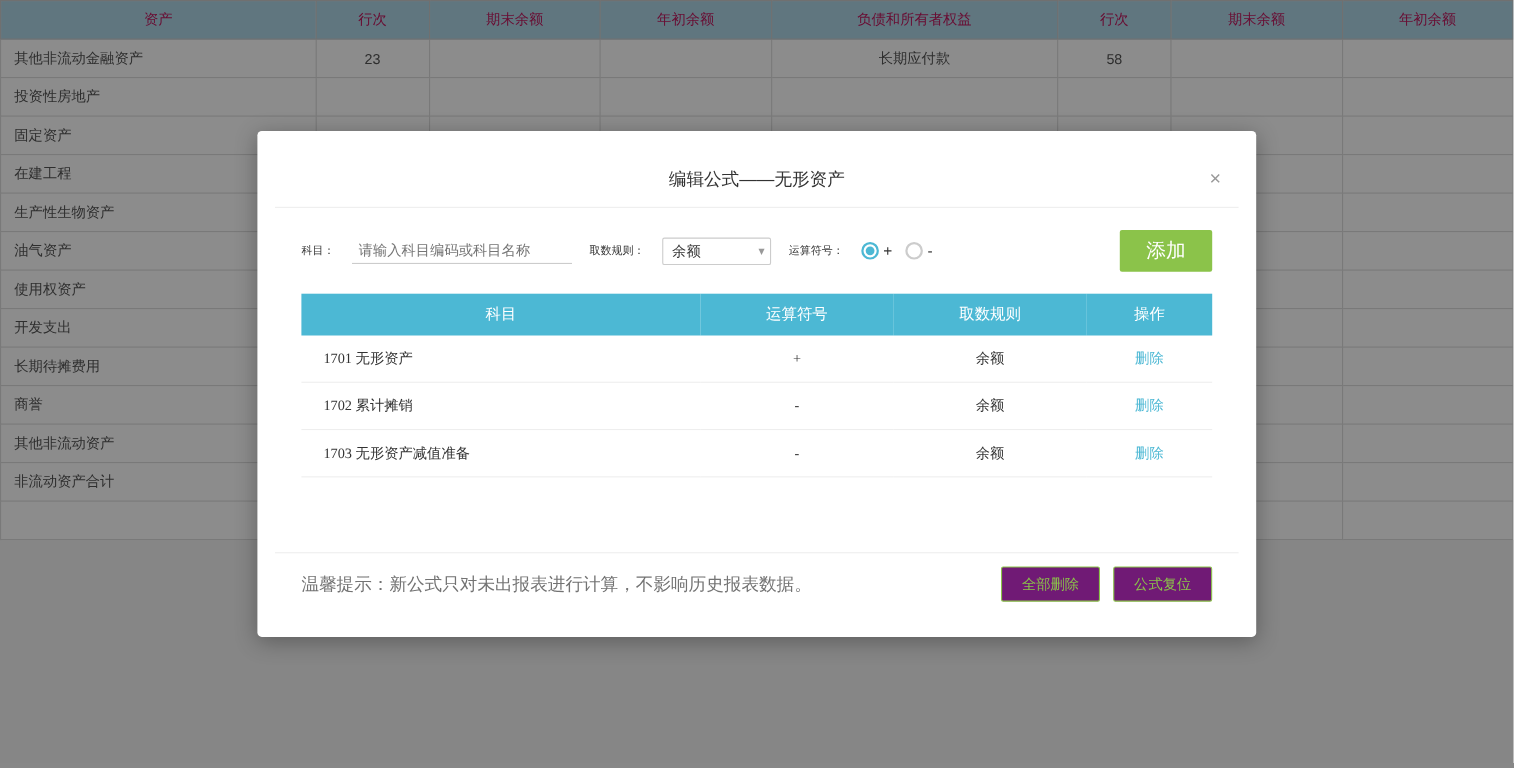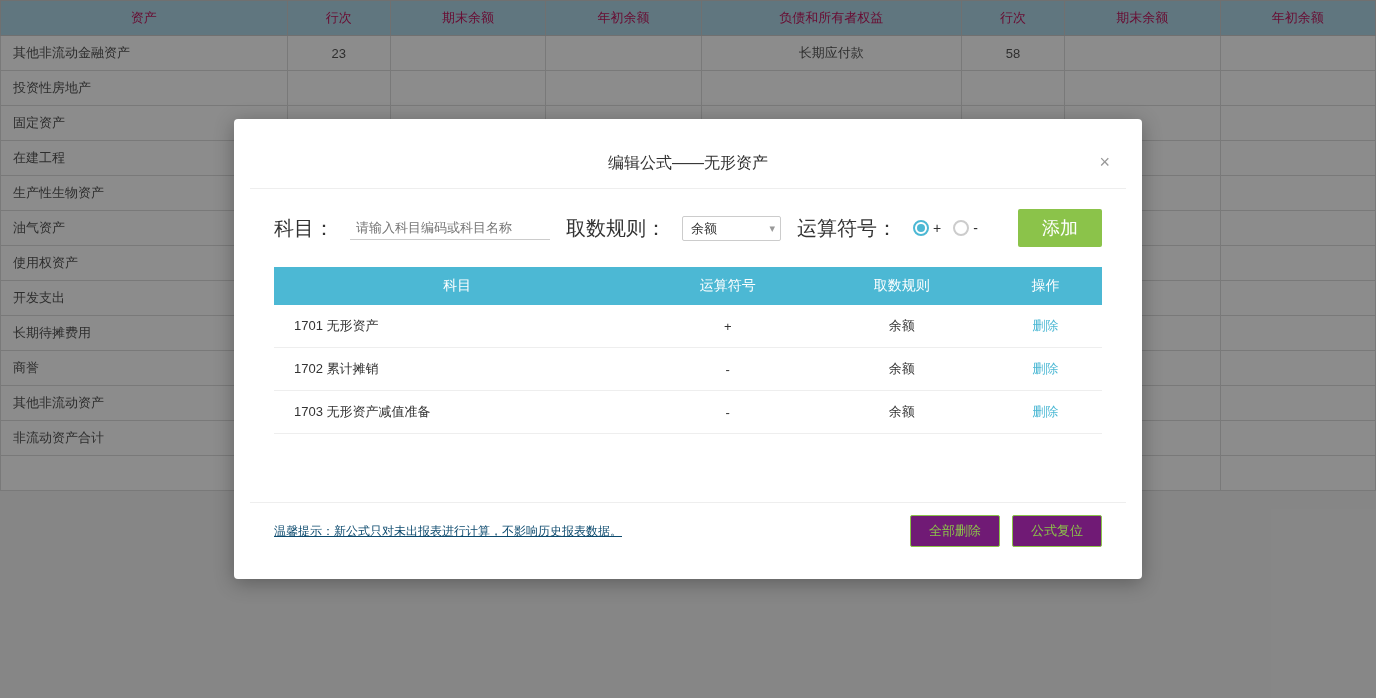--- a/index.html
+++ b/index.html
@@ -110,21 +110,21 @@
       display: flex;
       align-items: center;
       gap: 16px;
       margin-bottom: 20px;
       flex-wrap: nowrap;
     }
 
     .form-label {
       color: #333;
       white-space: nowrap;
-      font-size: 20px;
+      font-size: 10px;
     }
 
     .form-input {
       border: none;
       border-bottom: 1px solid #ccc;
       outline: none;
       padding: 4px 6px;
       font-size: 13px;
       color: #999;
       width: 200px;
@@ -230,20 +230,21 @@
       font-weight: normal;
       border: none;
     }
 
     .inner-table tbody tr td {
       padding: 12px 12px;
       border-bottom: 1px solid #eee;
       color: #333;
       text-align: center;
       font-size: 13px;
+      font-family: Liberation Serif, serif;
     }
 
     .inner-table tbody tr td:first-child {
       text-align: left;
       padding-left: 20px;
     }
 
     .delete-link {
       color: #4cb8d4;
       cursor: pointer;
@@ -254,23 +255,22 @@
     
     .modal-footer {
       padding: 12px 24px 16px;
       border-top: 1px solid #eee;
       display: flex;
       align-items: center;
       justify-content: space-between;
     }
 
     .footer-tip {
-      font-size: 12px;
-      color: #0c4a6e;
-      text-decoration: underline;
+      font-size: 16px;
+      color: #737373;
     }
 
     .footer-buttons {
       display: flex;
       gap: 12px;
     }
 
     .btn-outline {
       background: #701a75;
       border: 1px solid #8bc34a;

